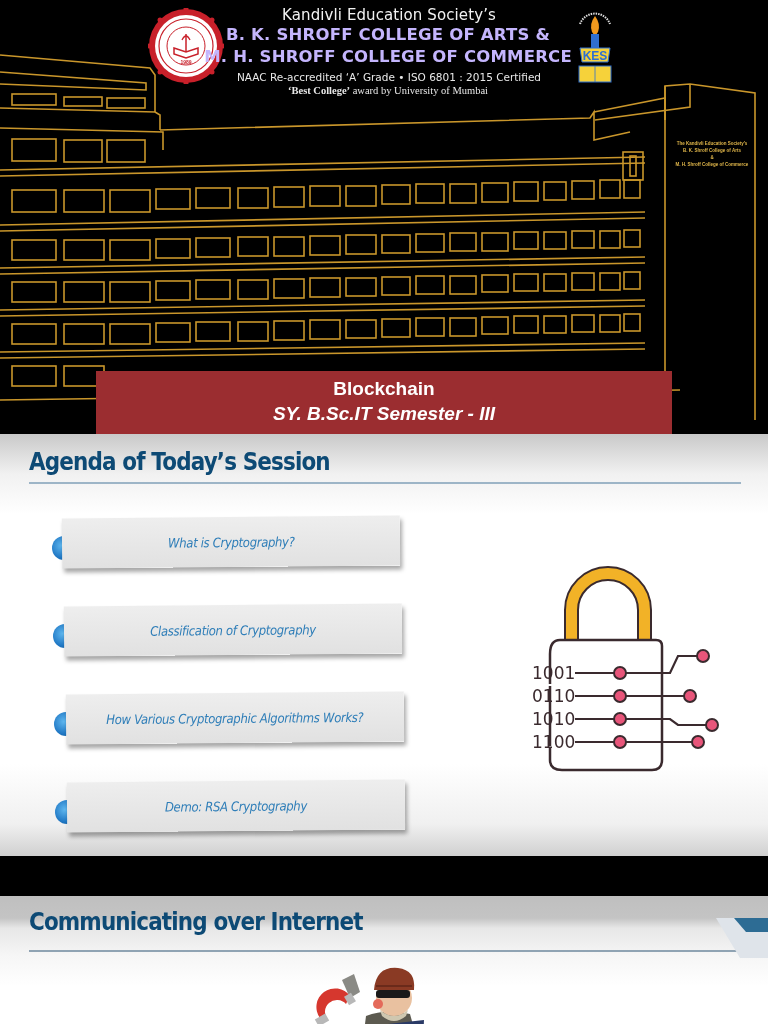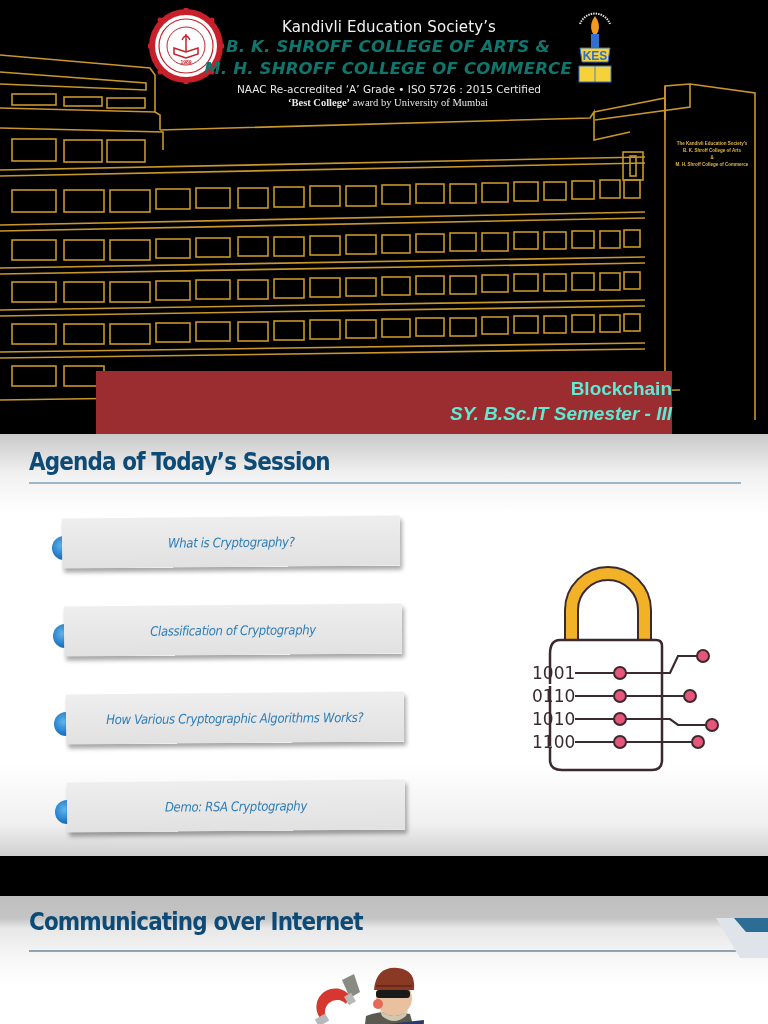--- a/index.html
+++ b/index.html
@@ -2,33 +2,33 @@
 <html><head>
 <meta charset="utf-8">
 <style>
   * { margin: 0; padding: 0; box-sizing: border-box; }
   html, body { width: 768px; height: 1024px; overflow: hidden; background: #000; }
   body { font-family: "Liberation Sans", sans-serif; position: relative; }
 
   
   .cover { position: absolute; left: 0; top: 0; width: 768px; height: 434px; background: #000; overflow: hidden; }
   .building { position: absolute; left: 0; top: 0; width: 768px; height: 434px; }
-  .college-header { position: absolute; left: 0; top: 18px; width: 768px; text-align: center; color: #fff; }
+  .college-header { position: absolute; left: 0; top: 6px; width: 768px; text-align: center; color: #fff; }
   .society { font-family: "DejaVu Sans", sans-serif; font-size: 15px; color: #f2f2f2; margin-left: 10px; letter-spacing: 0.1px; }
-  .college-name { font-family: "DejaVu Sans", sans-serif; font-weight: bold; font-size: 16.5px; line-height: 22px; color: #0f766e; letter-spacing: 0.2px; margin-left: 8px; font-style: italic; }
+  .college-name { font-family: "DejaVu Sans", sans-serif; font-weight: bold; font-size: 16.5px; line-height: 22px; color: #c4b5fd; letter-spacing: 0.2px; margin-left: 8px; }
   .accreditation { font-family: "DejaVu Sans", sans-serif; font-size: 10.5px; color: #e8e8e8; margin-top: 3px; margin-left: 10px; }
   .award { font-family: Liberation Serif, serif; font-size: 10.5px; color: #e8e8e8; margin-top: 2px; margin-left: 8px; }
   .award b { font-weight: bold; }
 
   .seal { position: absolute; left: 148px; top: 8px; width: 76px; height: 76px; }
   .kes-logo { position: absolute; left: 574px; top: 10px; width: 42px; height: 74px; }
 
   .tower-text { position: absolute; left: 662px; top: 140px; width: 100px; text-align: center; color: #e0b64a; font-size: 4.5px; line-height: 7px; font-weight: bold; }
 
-  .banner { position: absolute; left: 96px; top: 371px; width: 576px; height: 63px; background: #9b2d30; text-align: right; color: #5eead4; }
+  .banner { position: absolute; left: 96px; top: 371px; width: 576px; height: 63px; background: #9b2d30; text-align: center; color: #ffffff; }
   .banner-line1 { font-size: 19px; font-weight: bold; margin-top: 7px; }
   .banner-line2 { font-size: 19px; font-weight: bold; margin-top: 3px; font-style: italic; }
 
   
   .slide { position: absolute; left: 0; width: 768px; overflow: hidden; }
   .slide1 { top: 434px; height: 422px; background: linear-gradient(#c9c9c9 0px, #f1f1f1 40px, #ffffff 80px, #ffffff 330px, #f0f0f0 390px, #d0d0d0 422px); }
   .slide-title { position: absolute; left: 29px; font-family: "DejaVu Sans", sans-serif; font-weight: bold; color: #0d4a75; font-size: 25px; letter-spacing: -1px; transform: scaleX(0.86); transform-origin: left center; }
   .slide1 .slide-title { top: 13px; }
   .title-rule { position: absolute; left: 29px; width: 712px; height: 2px; background: #9db5c7; }
   .slide1 .title-rule { top: 48px; }
@@ -197,21 +197,21 @@
     <path d="M6 38 L36 38 L34 52 L8 52 Z" fill="#f6d23a" stroke="#2f6fd0" stroke-width="1"></path>
     <text x="21" y="50" text-anchor="middle" font-size="12" font-weight="bold" fill="#2f6fd0" font-family="Liberation Sans, sans-serif">KES</text>
     <rect x="5" y="56" width="32" height="16" fill="#f6d23a" stroke="#2f6fd0" stroke-width="1"></rect>
     <line x1="21" y1="56" x2="21" y2="72" stroke="#2f6fd0" stroke-width="0.8"></line>
   </svg>
 
   <div class="college-header">
     <div class="society">Kandivli Education Society’s</div>
     <div class="college-name">B. K. SHROFF COLLEGE OF ARTS  &amp;</div>
     <div class="college-name">M. H. SHROFF COLLEGE OF COMMERCE</div>
-    <div class="accreditation">NAAC Re-accredited ‘A’ Grade  •  ISO 5726 : 2015 Certified</div>
+    <div class="accreditation">NAAC Re-accredited ‘A’ Grade  •  ISO 6801 : 2015 Certified</div>
     <div class="award"><b>‘Best College’</b><span> award by University of Mumbai</span></div>
   </div>
 
   <div class="tower-text">
     <div>The Kandivli Education Society's</div>
     <div>B. K. Shroff College of Arts</div>
     <div>&amp;</div>
     <div>M. H. Shroff College of Commerce</div>
   </div>
 

